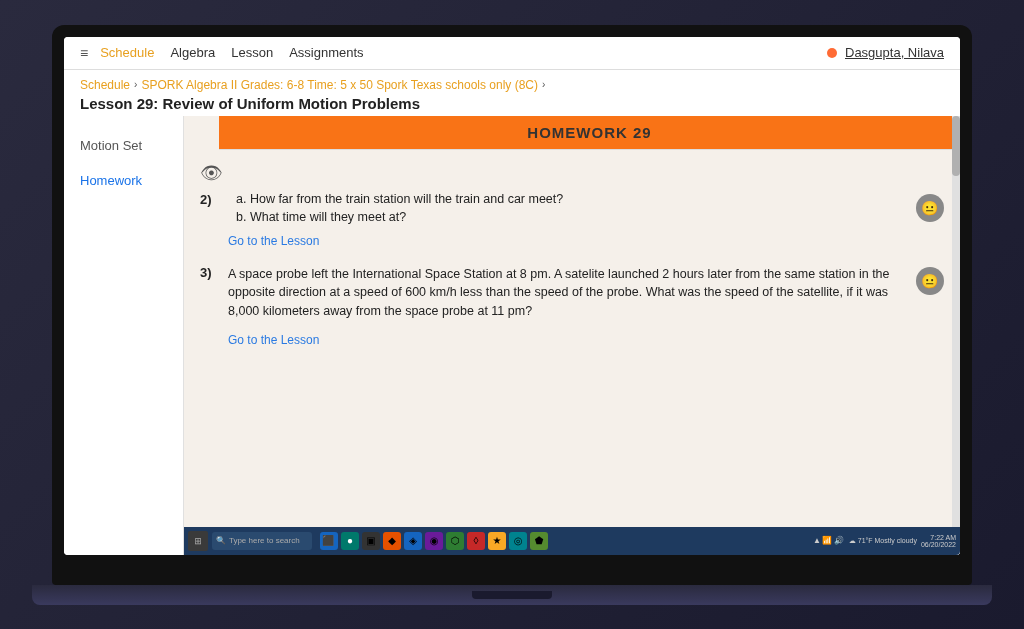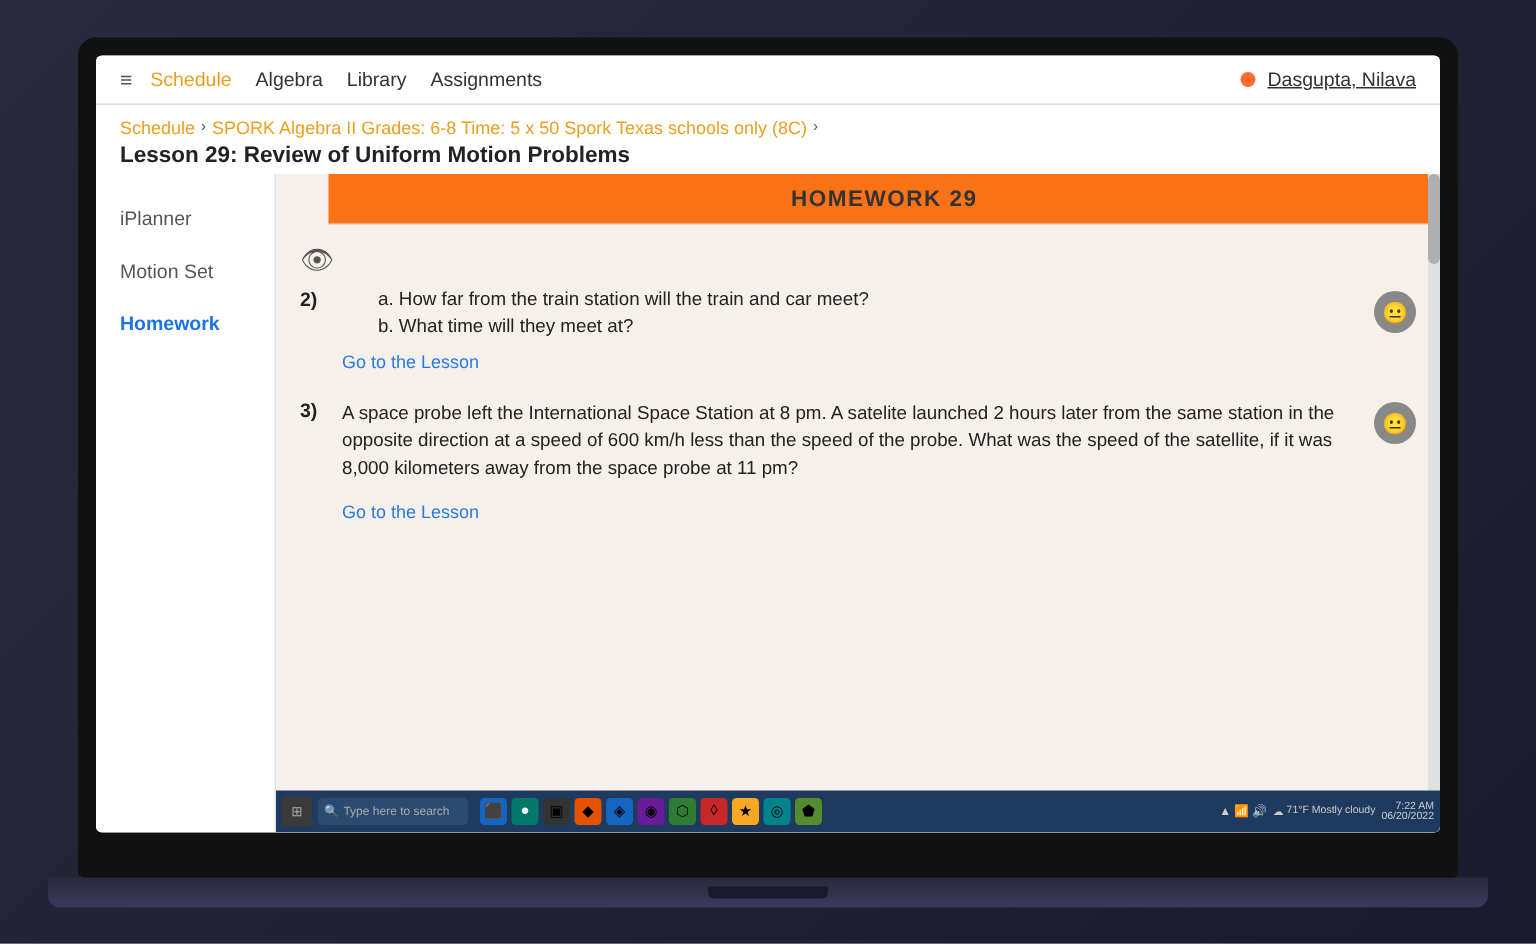--- a/index.html
+++ b/index.html
@@ -151,21 +151,21 @@
 
     .sidebar-item {
       padding: 10px 16px;
       font-size: 13px;
       color: #555;
       cursor: pointer;
     }
 
     .sidebar-item.active {
       color: #1a73e8;
-      font-weight: bold;
+      font-weight: normal;
     }
 
     
     .content-area {
       flex: 1;
       background: #f0ede8;
       overflow: hidden;
       position: relative;
     }
 
@@ -227,21 +227,21 @@
       font-size: 12.5px;
       color: #222;
       line-height: 1.5;
       margin-bottom: 6px;
     }
 
     .sub-question {
       font-size: 12.5px;
       color: #222;
       margin-bottom: 4px;
-      margin-left: 24px;
+      margin-left: 8px;
     }
 
     .go-to-lesson {
       color: #2a7ae2;
       font-size: 12px;
       cursor: pointer;
       margin-top: 6px;
       display: inline-block;
     }
 
@@ -400,21 +400,21 @@
 
 <div class="laptop-shell">
   <div class="screen-bezel">
     <div class="screen-content">
 
       <div class="top-nav">
         <div class="nav-left">
           <span class="nav-menu-icon">≡</span>
           <span class="nav-link">Schedule</span>
           <span class="nav-link-plain">Algebra</span>
-          <span class="nav-link-plain">Library</span>
+          <span class="nav-link-plain">Lesson</span>
           <span class="nav-link-plain">Assignments</span>
         </div>
         <div class="nav-right">
           <span class="user-dot"></span>
           <span class="user-name">Dasgupta, Nilava</span>
         </div>
       </div>
 
       <div class="breadcrumb-area">
         <div class="breadcrumb">
@@ -422,21 +422,20 @@
           <span class="breadcrumb-chevron">›</span>
           <span class="breadcrumb-link">SPORK Algebra II Grades: 6-8 Time: 5 x 50 Spork Texas schools only (8C)</span>
           <span class="breadcrumb-chevron">›</span>
         </div>
         <div class="page-title">Lesson 29: Review of Uniform Motion Problems</div>
       </div>
 
       <div class="main-area">
 
         <div class="sidebar">
-          <div class="sidebar-item">iPlanner</div>
           <div class="sidebar-item">Motion Set</div>
           <div class="sidebar-item active">Homework</div>
         </div>
 
         <div class="content-area">
           <div class="homework-panel">
             <div class="homework-header">HOMEWORK 29</div>
             <div class="homework-body">
 
               <div class="eye-row">

